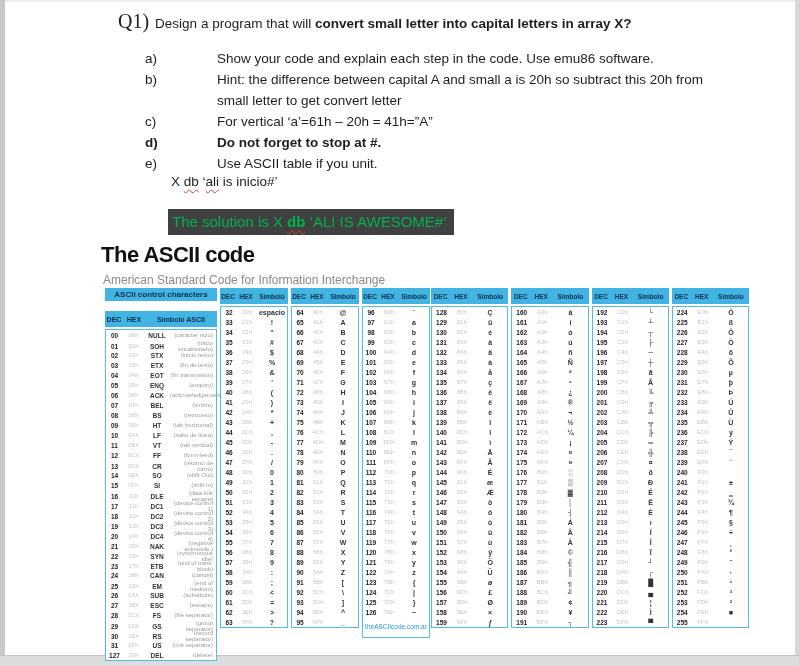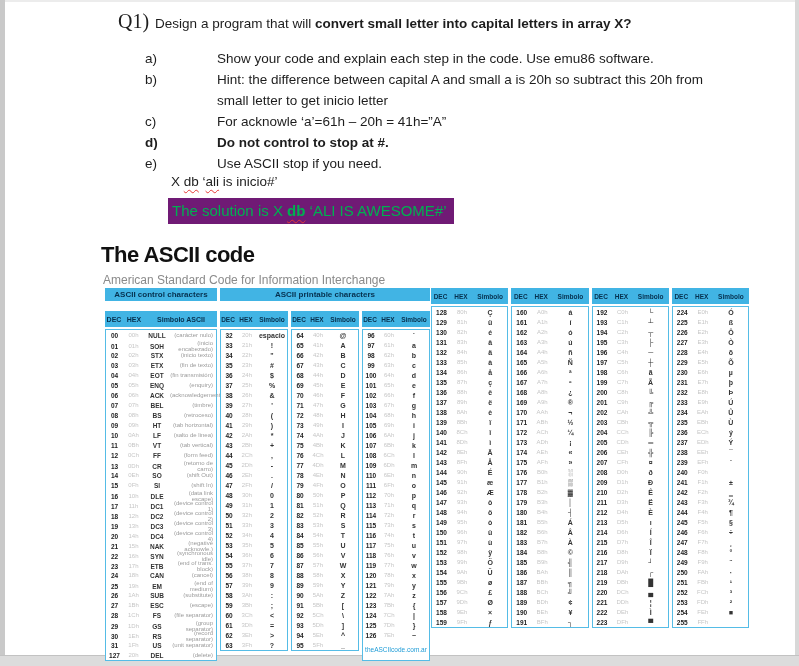--- a/index.html
+++ b/index.html
@@ -16,21 +16,21 @@
   .q-num{font-family:"Liberation Serif",serif;font-size:20px;font-weight:400;margin-right:6px;}
   .seg.bold{font-weight:700;}
   .seg.plain{font-weight:400;}
   .q-items{position:absolute;left:140px;top:46px;width:580px;font-size:13.5px;line-height:21px;}
   .q-item{display:flex;}
   .q-item .q-label{width:27px;flex:0 0 27px;}
   .q-item .q-text{flex:1;margin-left:45px;}
   .q-item.bold{font-weight:700;}
   .declaration{position:absolute;left:166px;top:172px;font-size:13.5px;}
   .wavy{text-decoration:underline;text-decoration-style:wavy;text-decoration-color:#e53935;text-decoration-thickness:1px;text-underline-offset:3px;}
-  .solution{position:absolute;left:163px;top:196px;background:#701a75;color:#00b050;font-weight:700;font-size:15px;padding:4px 7px 5px 4px;}
+  .solution{position:absolute;left:163px;top:207px;background:#404040;color:#00b050;font-weight:700;font-size:15px;padding:4px 7px 5px 4px;}
   .solution .wavy{text-decoration-color:#e53935;}
 
   
   .ascii-title{position:absolute;left:96px;top:240px;font-size:22px;font-weight:800;letter-spacing:-0.5px;color:#111;}
   .ascii-subtitle{position:absolute;left:98px;top:271px;font-size:12px;color:#8a8a8a;}
 
   .tables{position:absolute;left:0;top:286px;width:790px;height:370px;}
   .tbl{position:absolute;top:0;}
   .tbl-control{left:100px;width:112px;}
   .tbl-printable{left:215px;width:210px;}
@@ -75,33 +75,33 @@
       <span class="q-num">Q1)</span><span id="q-intro-segs"><span class="seg plain">Design a program that will </span><span class="seg bold">convert small letter into capital letters in array X?</span></span>
     </div>
 
     <div class="q-items" id="q-items">
         <div class="q-item">
           <span class="q-label">a)</span>
           <span class="q-text">Show your code and explain each step in the code. Use emu86 software.</span>
         </div>
         <div class="q-item">
           <span class="q-label">b)</span>
-          <span class="q-text">Hint: the difference between capital A and small a is 20h so subtract this 20h from small letter to get inicio letter</span>
+          <span class="q-text">Hint: the difference between capital A and small a is 20h so subtract this 20h from small letter to get convert letter</span>
         </div>
         <div class="q-item">
           <span class="q-label">c)</span>
-          <span class="q-text">For acknowle ‘a’=61h – 20h = 41h=”A”</span>
+          <span class="q-text">For vertical ‘a’=61h – 20h = 41h=”A”</span>
         </div>
         <div class="q-item bold">
           <span class="q-label">d)</span>
-          <span class="q-text">Do not control to stop at #.</span>
+          <span class="q-text">Do not forget to stop at #.</span>
         </div>
         <div class="q-item">
           <span class="q-label">e)</span>
-          <span class="q-text">Use ASCII stop if you need.</span>
+          <span class="q-text">Use ASCII table if you unit.</span>
         </div>
       </div>
 
     <div class="declaration" id="declaration"><span class="seg plain">X </span><span class="seg wavy">db</span><span class="seg plain"> ‘</span><span class="seg wavy">ali</span><span class="seg plain"> is inicio#’</span></div>
 
     <div class="solution" id="solution"><span class="seg plain">The solution is X </span><span class="seg wavy">db</span><span class="seg plain"> ‘ALI IS AWESOME#’</span></div>
 
     <div class="ascii-title">The ASCII code</div>
     <div class="ascii-subtitle">American Standard Code for Information Interchange</div>
 
@@ -310,21 +310,20 @@
             <div class="ctl-row">
               <span class="c-dec">127</span>
               <span class="c-hex">20h</span>
               <span class="c-sym">DEL</span>
               <span class="c-desc">(delete)</span>
             </div>
           </div>
       </div>
 
       <div class="tbl tbl-printable">
-        <div class="tbl-title">ASCII printable characters</div>
         <div class="groups" id="prn-groups">
             <div class="grp">
               <div class="grp-head">
                 <span class="gh">DEC</span>
                 <span class="gh">HEX</span>
                 <span class="gh">Simbolo</span>
               </div>
               <div class="grp-body">
                 <div class="grp-row">
                   <span class="g-dec">32</span>

